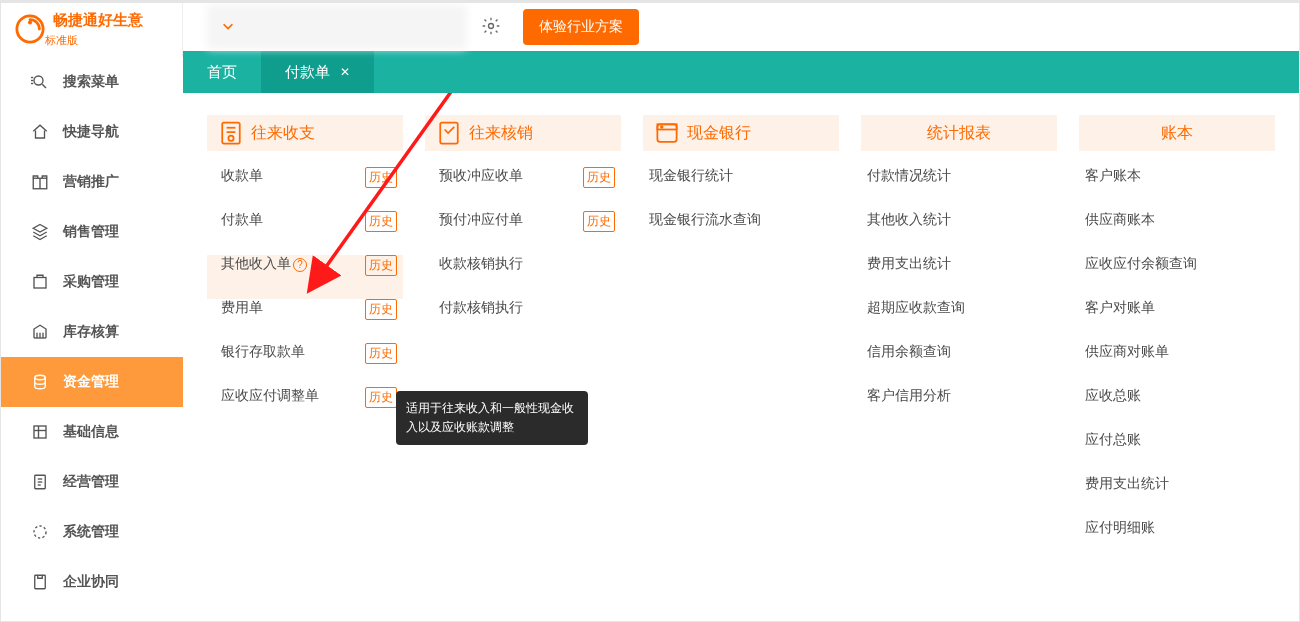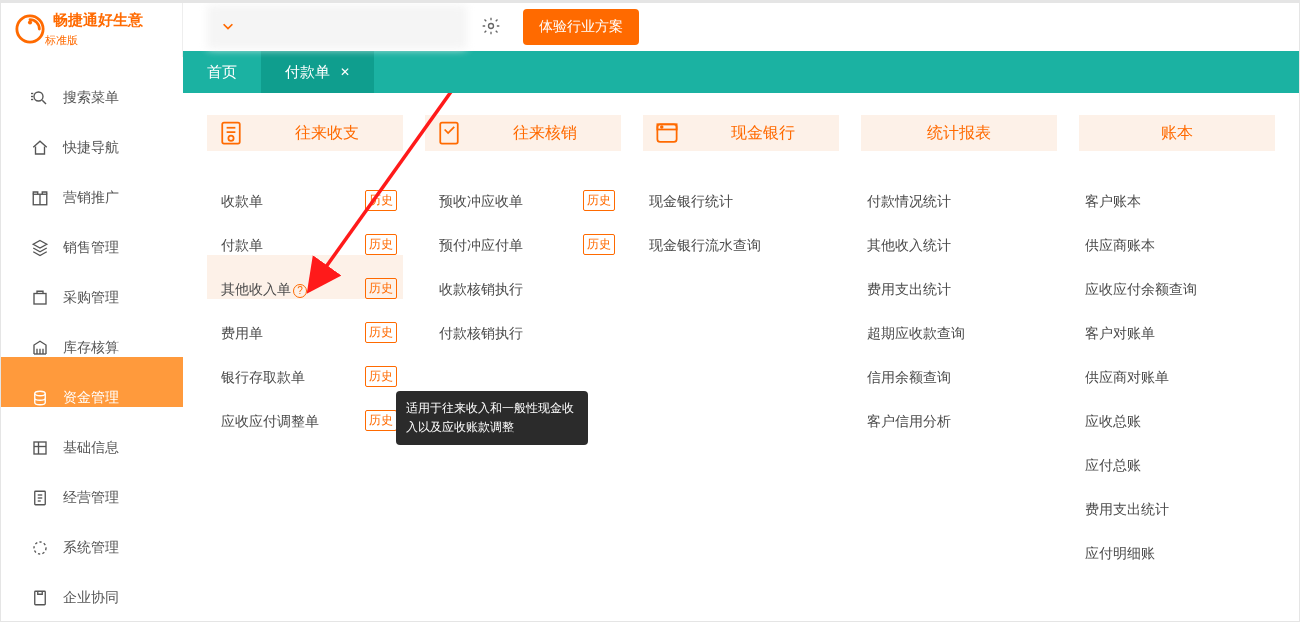--- a/index.html
+++ b/index.html
@@ -16,39 +16,39 @@
                  display:flex; align-items:center; padding:4px 8px; }
     .org-blur { position:absolute; inset:6px 0 6px 0; background:#f5f5f5;
                 filter:blur(4px); border-radius:4px; }
     .chev { color:#ff6a00; margin-left:6px; z-index:1; }
     .gear { margin-left:14px; color:#666; z-index:1; }
     .prime-btn { margin-left:22px; background:#ff6a00; color:#fff; border:none;
                  border-radius:4px; height:36px; padding:0 16px; cursor:pointer; font-size:14px; }
     
     .shell { display:flex; height:calc(622px - 18px); }
     .sidebar { width:182px; border-right:1px solid #eee; background:#fff; }
-    .side-item { display:flex; align-items:flex-end; height:50px; padding-left:30px;
-                 color:#555; cursor:pointer; }
+    .side-item { display:flex; align-items:center; height:50px; padding-left:30px;
+                 color:#555; cursor:pointer;font-weight:bold; }
     .side-item svg { margin-right:14px; color:#555; }
     .side-item.active { background:#ff9a3c; color:#fff; }
     .side-item.active svg { color:#fff; }
     
     .main { flex:1; display:flex; flex-direction:column; }
     .tabs { height:42px; background:#1bb2a2; display:flex; align-items:stretch; }
     .tab { display:flex; align-items:center; padding:0 24px; color:#fff; cursor:pointer; font-size:15px;}
     .tab.active { background:#0f9e8e; }
     .tab .close { margin-left:10px; font-size:12px; cursor:pointer; }
     .panel { flex:1; padding:22px 24px 0 24px; display:flex; gap:22px; overflow:hidden; position:relative; }
     .col { flex:1; min-width:0; }
     .col-head { height:36px; background:#fdf1e8; display:flex; align-items:center;
                 justify-content:center; color:#ff6a00; font-size:16px; font-weight:500;
                 position:relative; margin-bottom:16px; }
-    .col-head.svg-left { justify-content:center; padding-left:44px;}
+    .col-head.svg-left { justify-content:flex-start; padding-left:44px;}
     .col-head .hicon { position:absolute; left:10px; top:4px; color:#ff6a00; }
-    .row { display:flex; align-items:flex-end; justify-content:space-between;
+    .row { display:flex; align-items:flex-start; justify-content:space-between;
            height:44px; padding:0 6px 0 14px; color:#4a4a4a; cursor:pointer; }
     .row.highlight { background:#fdf1e8;gap:9px; }
     .qmark { display:inline-flex; width:14px; height:14px; border:1px solid #ff6a00;
              border-radius:50%; color:#ff6a00; font-size:10px; align-items:center;
              justify-content:center; margin-left:2px; line-height:1; }
     .hist { border:1px solid #ff6a00; color:#ff6a00; font-size:12px; padding:1px 3px;
             border-radius:2px; cursor:pointer; }
     .simple .row { justify-content:flex-start; padding-left:6px;}
     
     .tooltip { position:absolute; left:213px; top:298px; width:192px;

